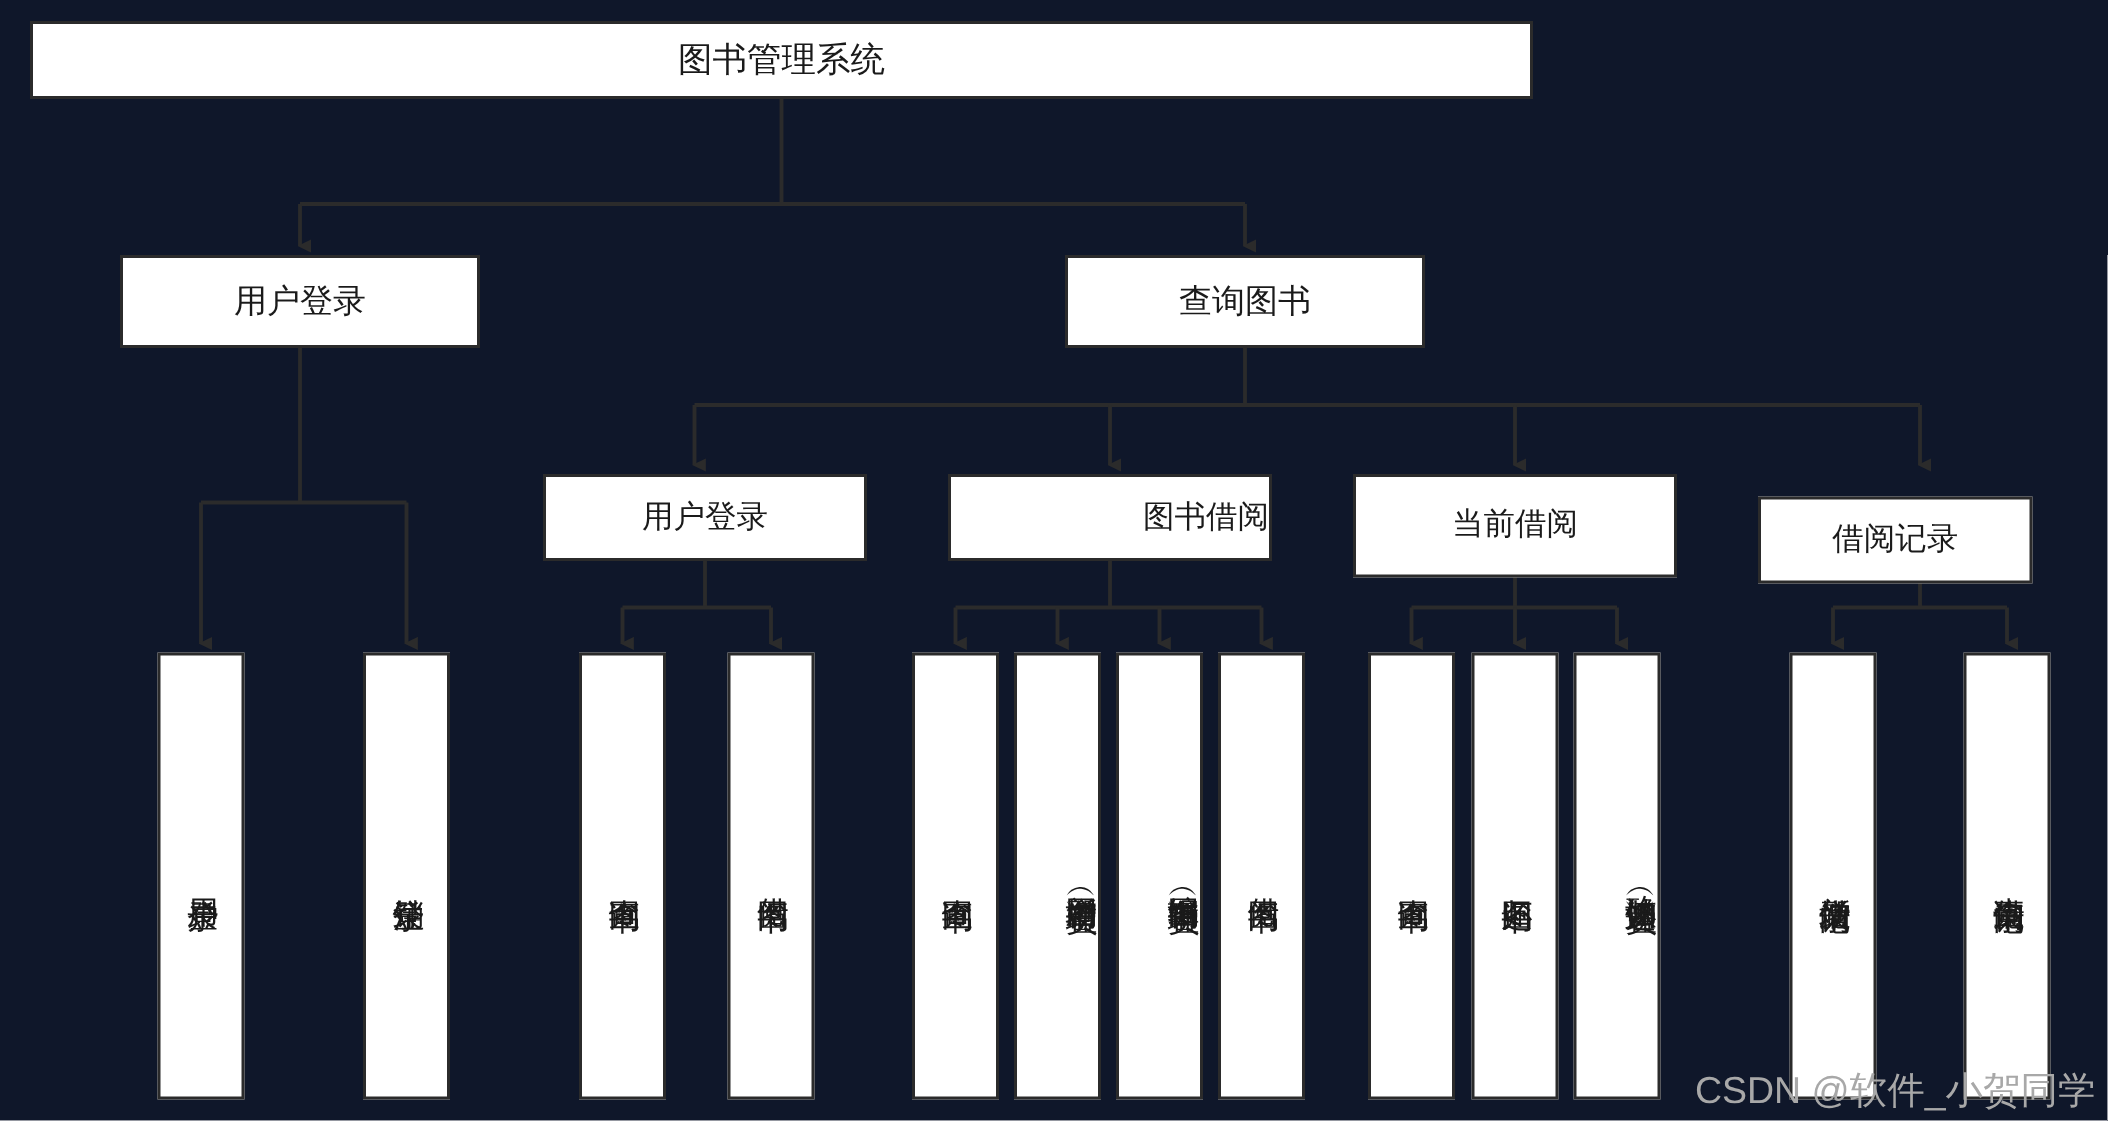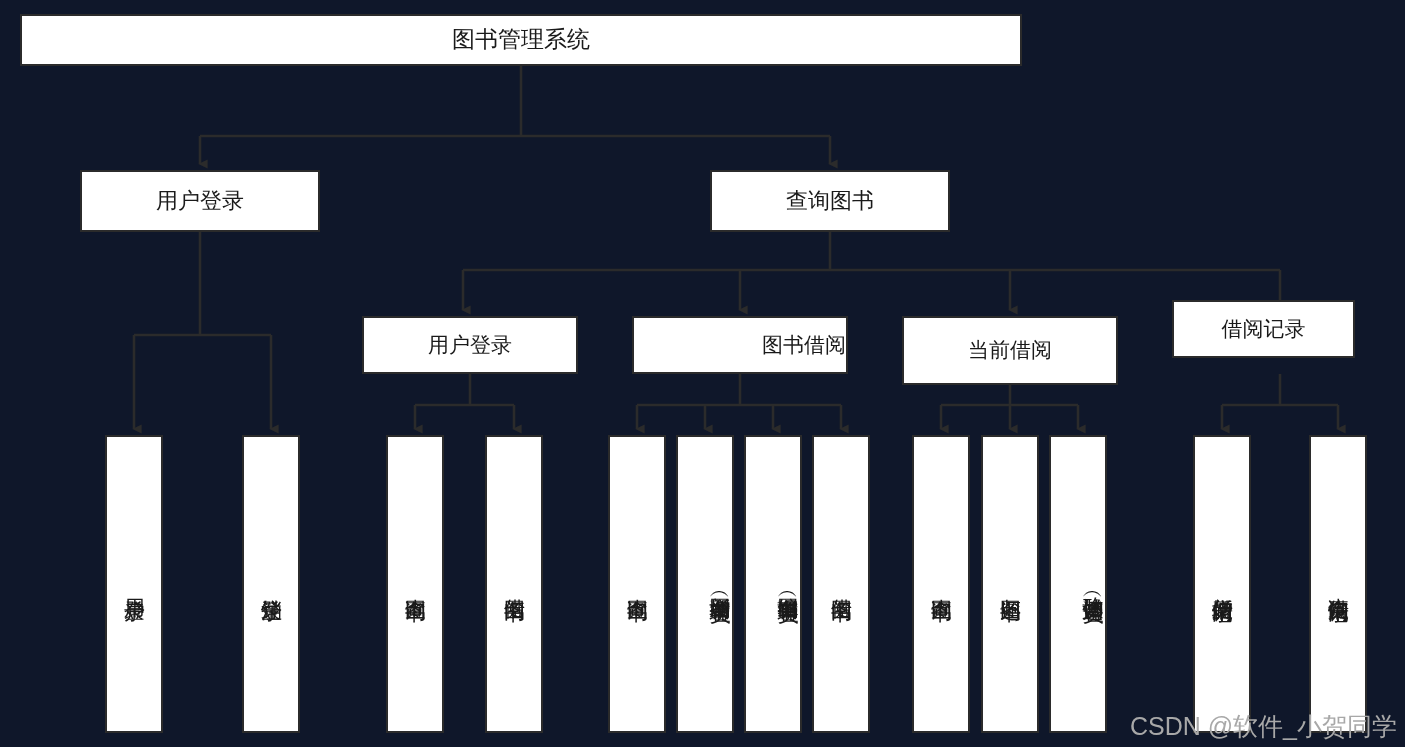--- a/index.html
+++ b/index.html
@@ -139,21 +139,21 @@
 
   <div class="node node-l3" style="left:362px; top:316px; width:216px; height:58px;">
     <span>用户登录</span>
   </div>
   <div class="node node-l3" style="left:632px; top:316px; width:216px; height:58px;justify-content:flex-end;">
     <span>图书借阅</span>
   </div>
   <div class="node node-l3" style="left:902px; top:316px; width:216px; height:69px;">
     <span>当前借阅</span>
   </div>
-  <div class="node node-l3" style="left:1172px; top:300px; width:183px; height:58px;">
+  <div class="node node-l3" style="left:1172px; top:331px; width:183px; height:58px;">
     <span>借阅记录</span>
   </div>
 
   <div class="node node-leaf" style="left:105px; top:435px; width:58px; height:298px;">
     <span class="leaf-text">用户登录</span>
   </div>
   <div class="node node-leaf" style="left:242px; top:435px; width:58px; height:298px;">
     <span class="leaf-text">注销登录</span>
   </div>
 

